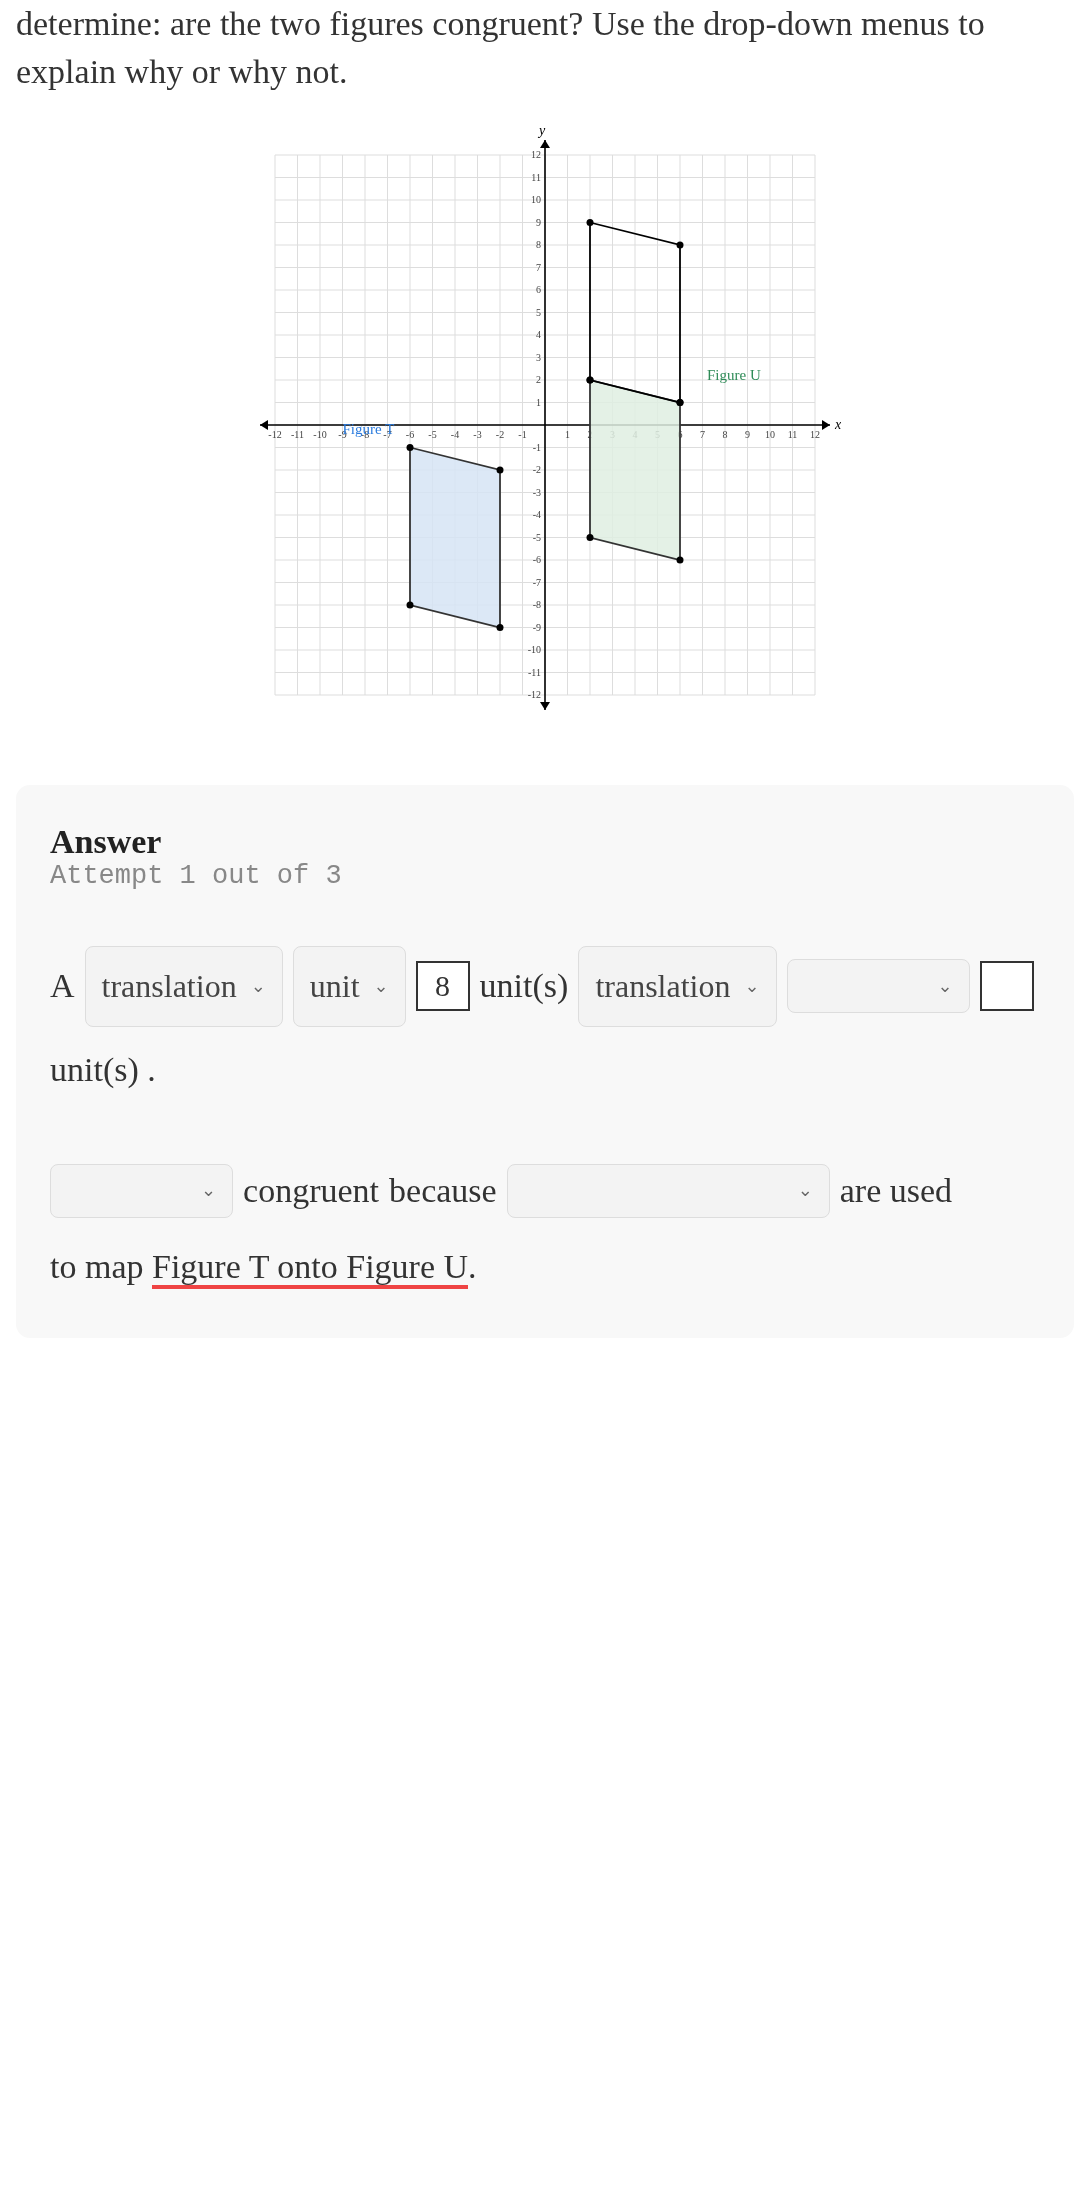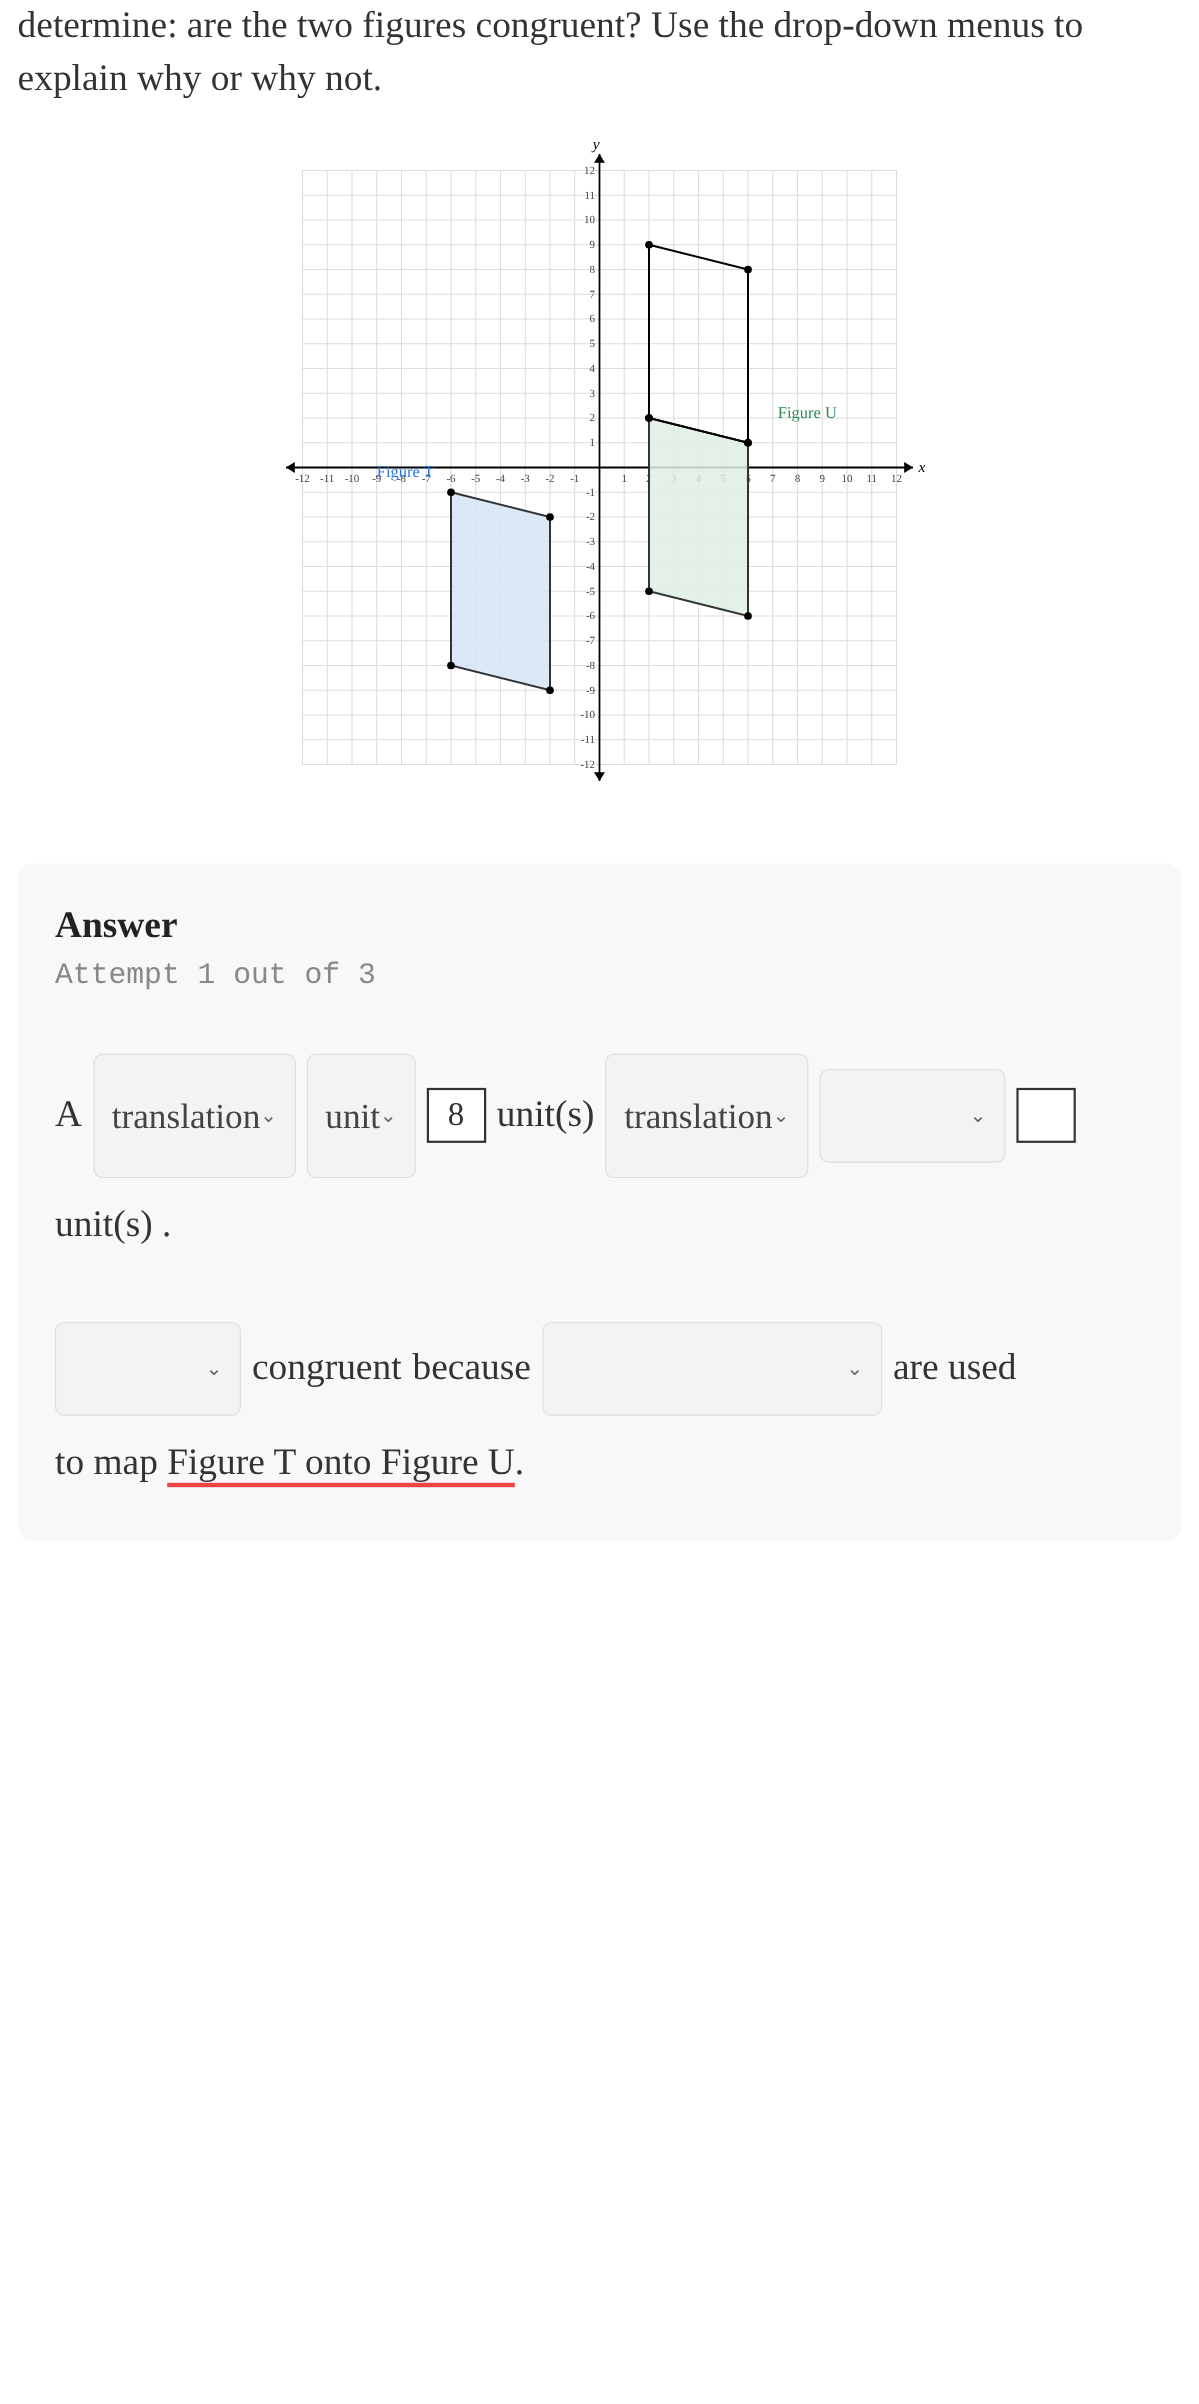--- a/index.html
+++ b/index.html
@@ -12,40 +12,41 @@
   padding: 0 16px 30px 16px;
 }
 .question-text { font-size: 34px; line-height: 1.4; margin-bottom: 26px; }
 .graph-wrap { display: flex; justify-content: center; margin: 30px 0 60px 0; }
 .answer-card {
   background: #f8f8f8;
   border-radius: 14px;
   padding: 38px 34px;
   margin: 0;
 }
-.answer-title { font-size: 34px; font-weight: bold; margin-bottom: 12px; color: #222; }
+.answer-title { font-size: 34px; font-weight: bold; color: #222; }
 .attempt { font-size: 27px; color: #888; margin-bottom: 55px; font-family: Liberation Mono, monospace; }
 .sentence {
   font-size: 34px;
   line-height: 1.95;
   display: flex;
   flex-wrap: wrap;
   align-items: center;
   gap: 10px 10px;
 }
 .plain { white-space: nowrap; }
 .dropdown {
   display: inline-flex;
   align-items: center;
   background: #f3f3f3;
   border: 1px solid #ddd;
   border-radius: 8px;
-  padding: 24px 16px;
+  padding: 8px 16px;
   font-size: 32px;
   color: #444;
+  gap: 14px;
   min-height: 54px;
 }
 .dropdown .val { min-width: 20px; }
 .dropdown .val.empty { min-width: 120px; }
 .dropdown.wide .val.empty { min-width: 260px; }
 .chev { font-size: 18px; color: #666; }
 .numbox {
   display: inline-flex;
   align-items: center;
   justify-content: center;

